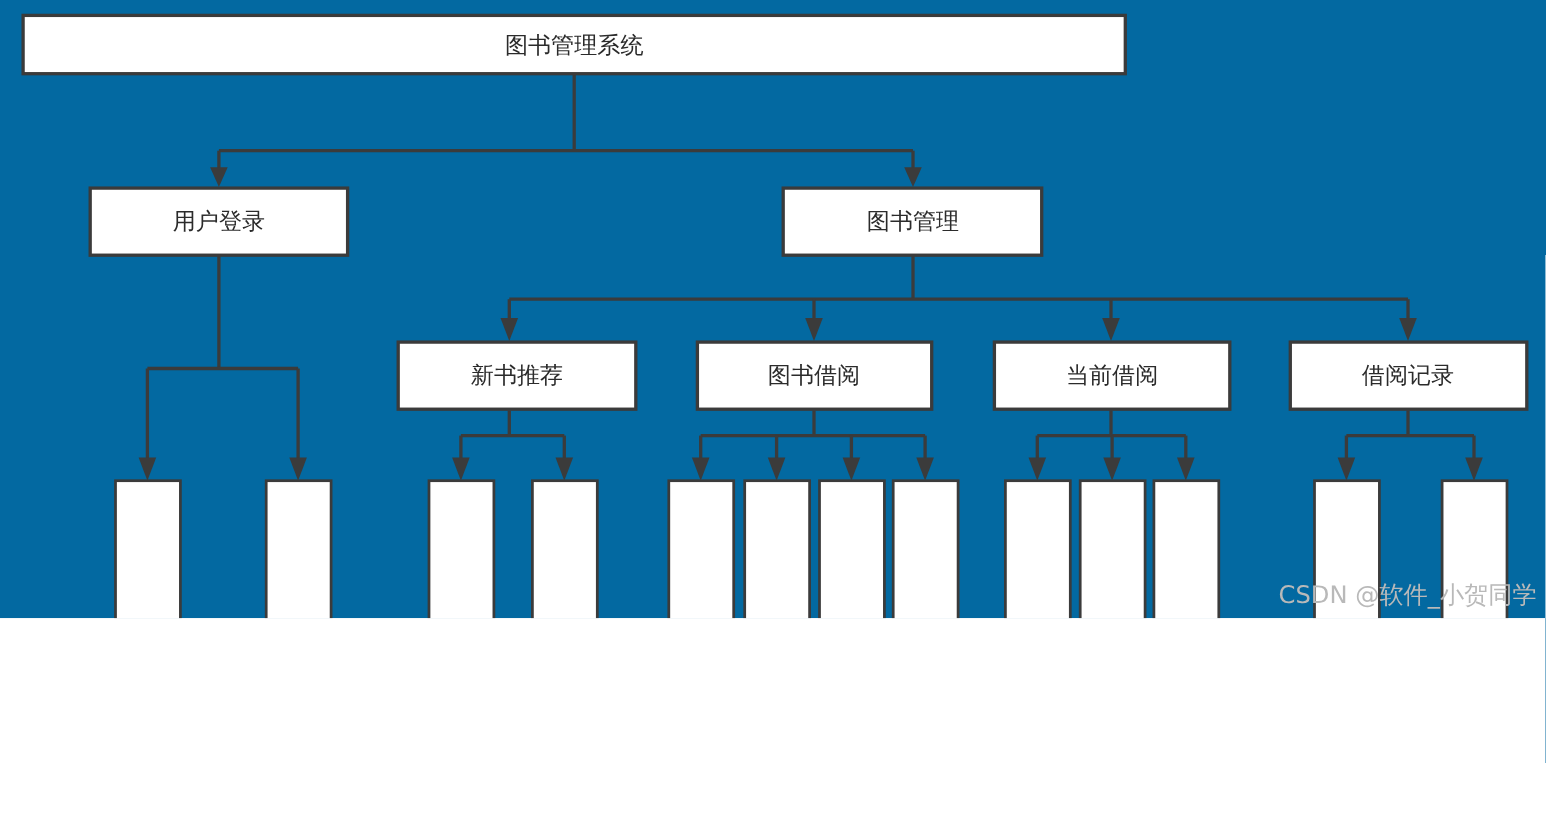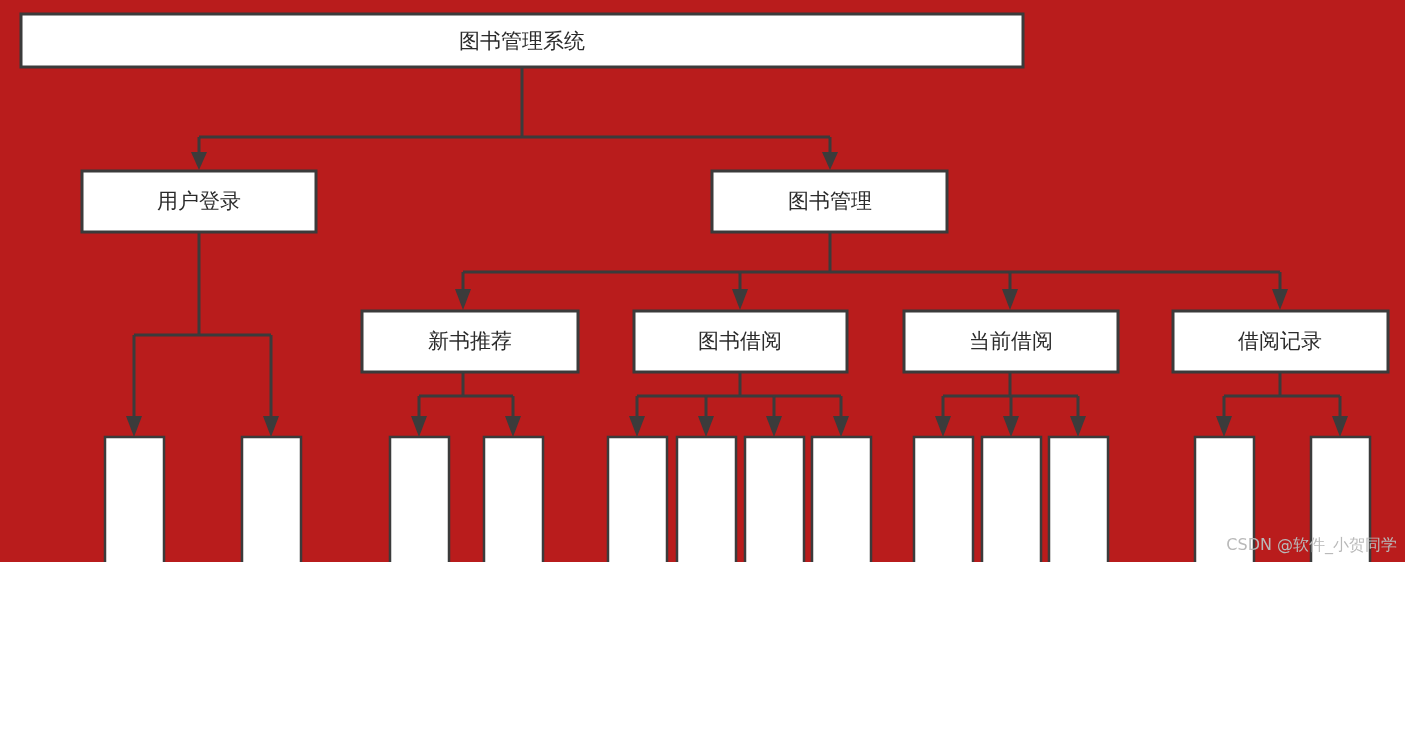--- a/index.html
+++ b/index.html
@@ -8,21 +8,21 @@
     padding: 0;
     background: #ffffff;
   }
   body {
     font-family: "DejaVu Sans", "Liberation Sans", sans-serif;
   }
   #diagram-root {
     position: relative;
     width: 1405px;
     height: 562px;
-    background: #b91c1c;
+    background: #0369a1;
     overflow: hidden;
   }
   svg.diagram-svg {
     position: absolute;
     left: 0;
     top: 0;
     width: 1405px;
     height: 747px;
     display: block;
   }
@@ -58,21 +58,21 @@
     text-anchor: middle;
     dominant-baseline: middle;
     writing-mode: vertical-rl;
     letter-spacing: 1px;
   }
   .watermark {
     position: absolute;
     right: 8px;
     bottom: 6px;
     font-family: "DejaVu Sans", "Liberation Sans", sans-serif;
-    font-size: 16px;
+    font-size: 22px;
     color: #b9b9b9;
     white-space: nowrap;
     pointer-events: none;
     user-select: none;
   }
 </style>
 </head>
 <body>
 
 <div id="diagram-root">

